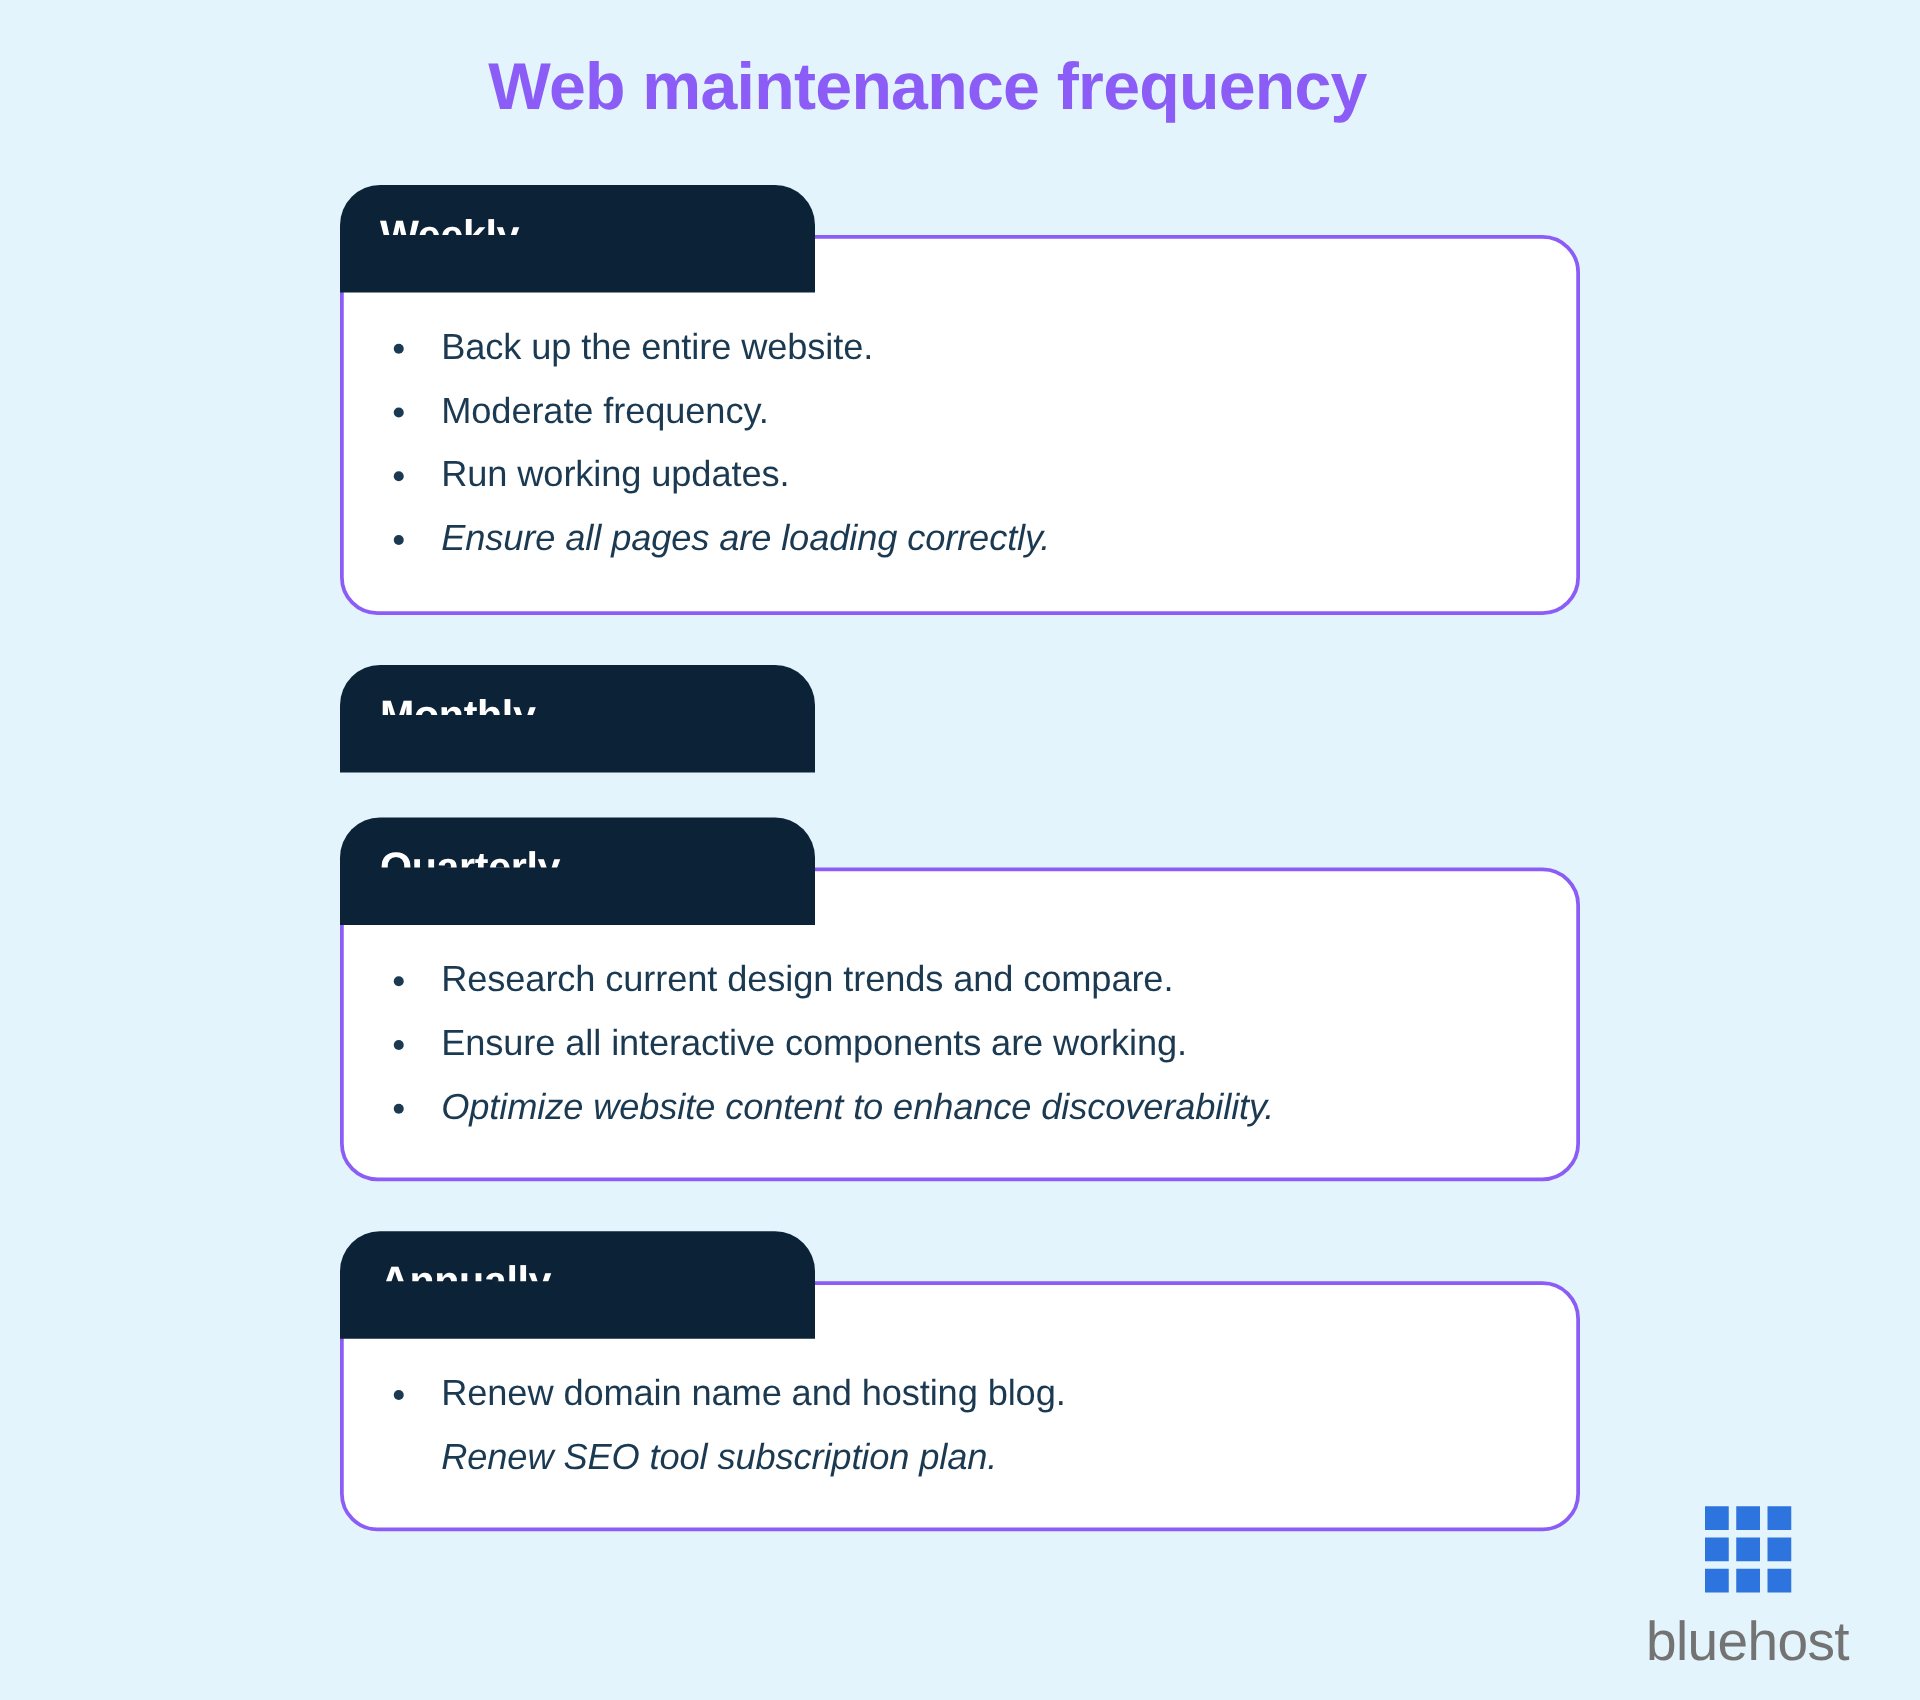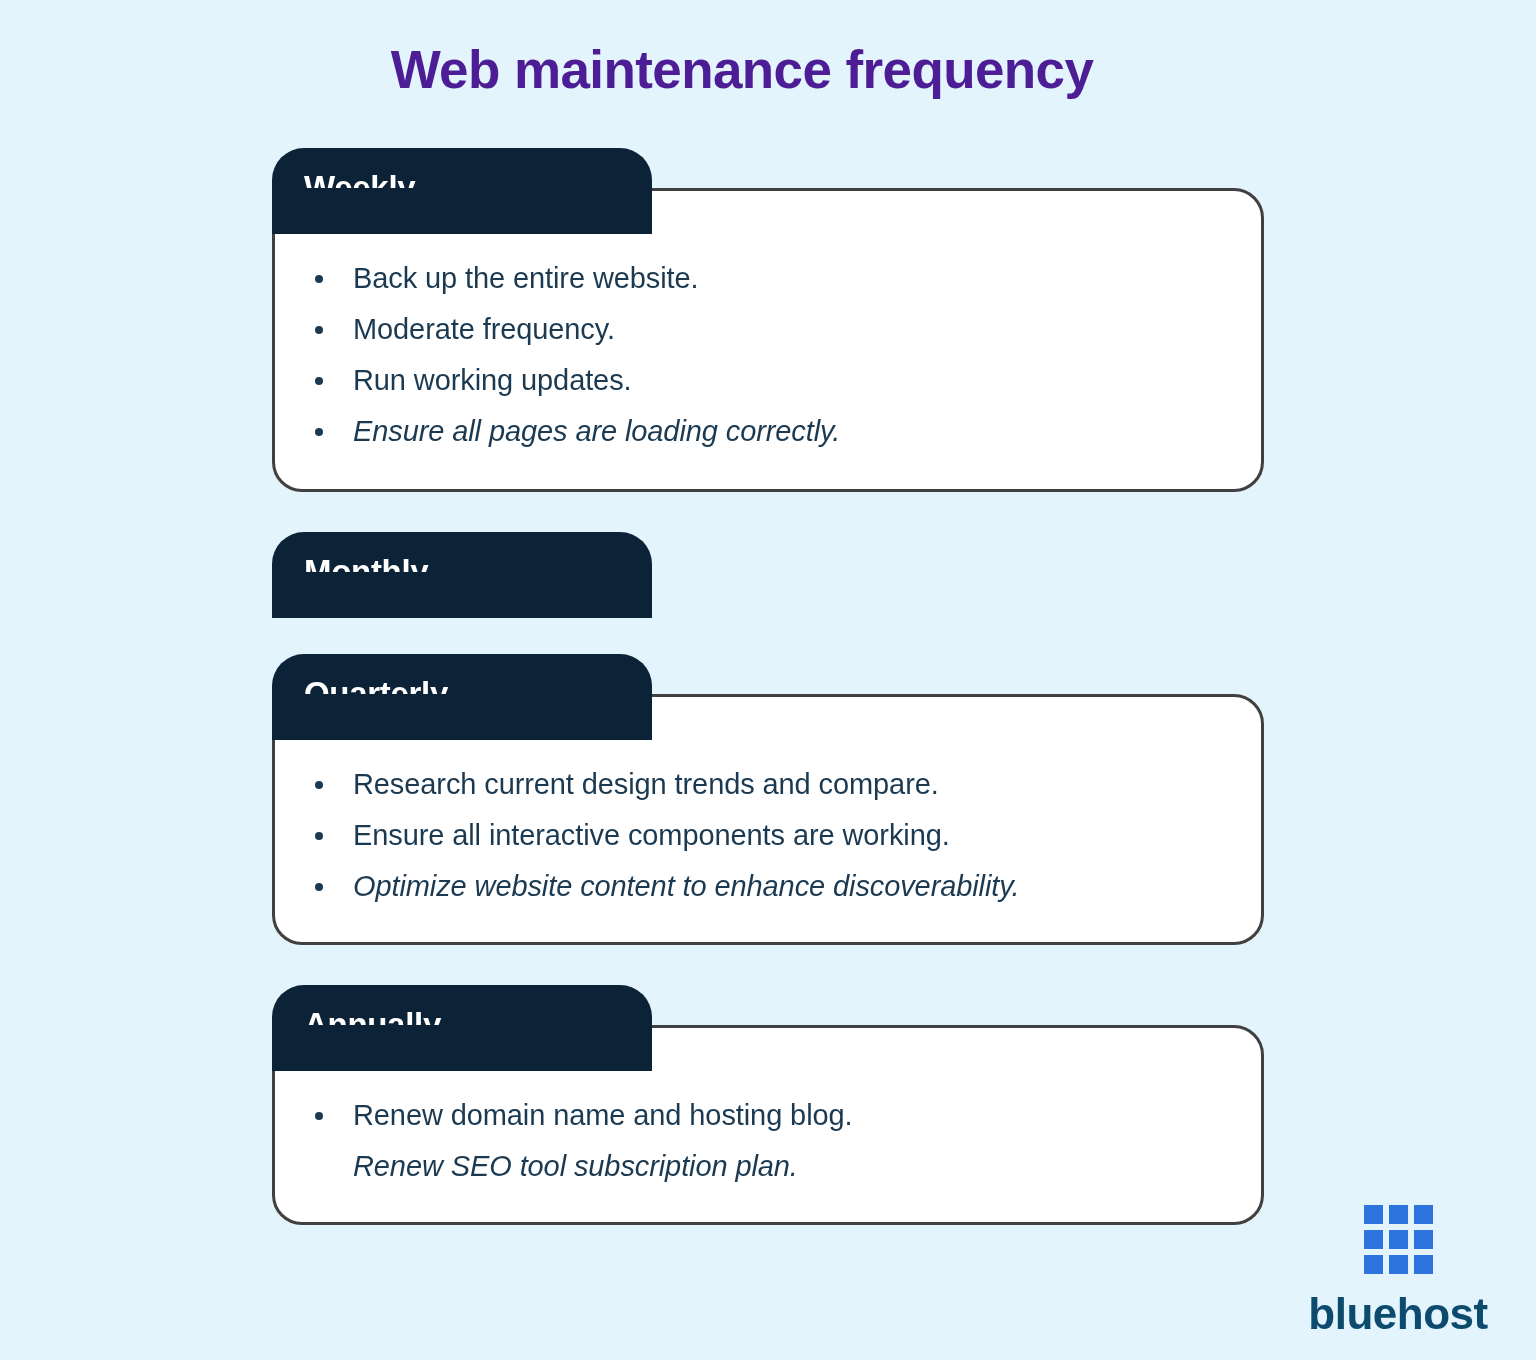--- a/index.html
+++ b/index.html
@@ -23,21 +23,21 @@
   }
 
   .page-title {
     position: absolute;
     top: 40px;
     left: 0;
     width: 1484px;
     text-align: center;
     font-size: 53px;
     font-weight: bold;
-    color: #4c1d95;
+    color: #8b5cf6;
     letter-spacing: -0.6px;
     line-height: 1.15;
   }
 
   .sections {
     position: absolute;
     top: 148px;
     left: 272px;
     width: 992px;
   }
@@ -66,21 +66,21 @@
     color: #ffffff;
     line-height: 48px;
     letter-spacing: -0.3px;
   }
 
   .section-card {
     position: relative;
     z-index: 2;
     margin-top: -42px;
     background: #ffffff;
-    border: 3px solid #404040;
+    border: 3px solid #8b5cf6;
     border-radius: 30px;
     box-sizing: border-box;
     padding: 66px 40px 34px 40px;
   }
 
   .section-card.card-4items { padding-bottom: 36px; }
 
   .bullet-list {
     list-style: none;
     margin: 0;
@@ -140,24 +140,24 @@
 
   .brand-grid span {
     display: block;
     width: 19px;
     height: 19px;
     background: #2e74de;
   }
 
   .brand-word {
     font-size: 44px;
-    color: #0c4a6e;
+    color: #737373;
     line-height: 48px;
     letter-spacing: -0.5px;
-    font-weight: bold;
+    font-weight: normal;
   }
 </style>
 </head>
 <body>
 
 <div class="infographic">
 
   <div class="page-title">Web maintenance frequency</div>
 
   <div class="sections">

